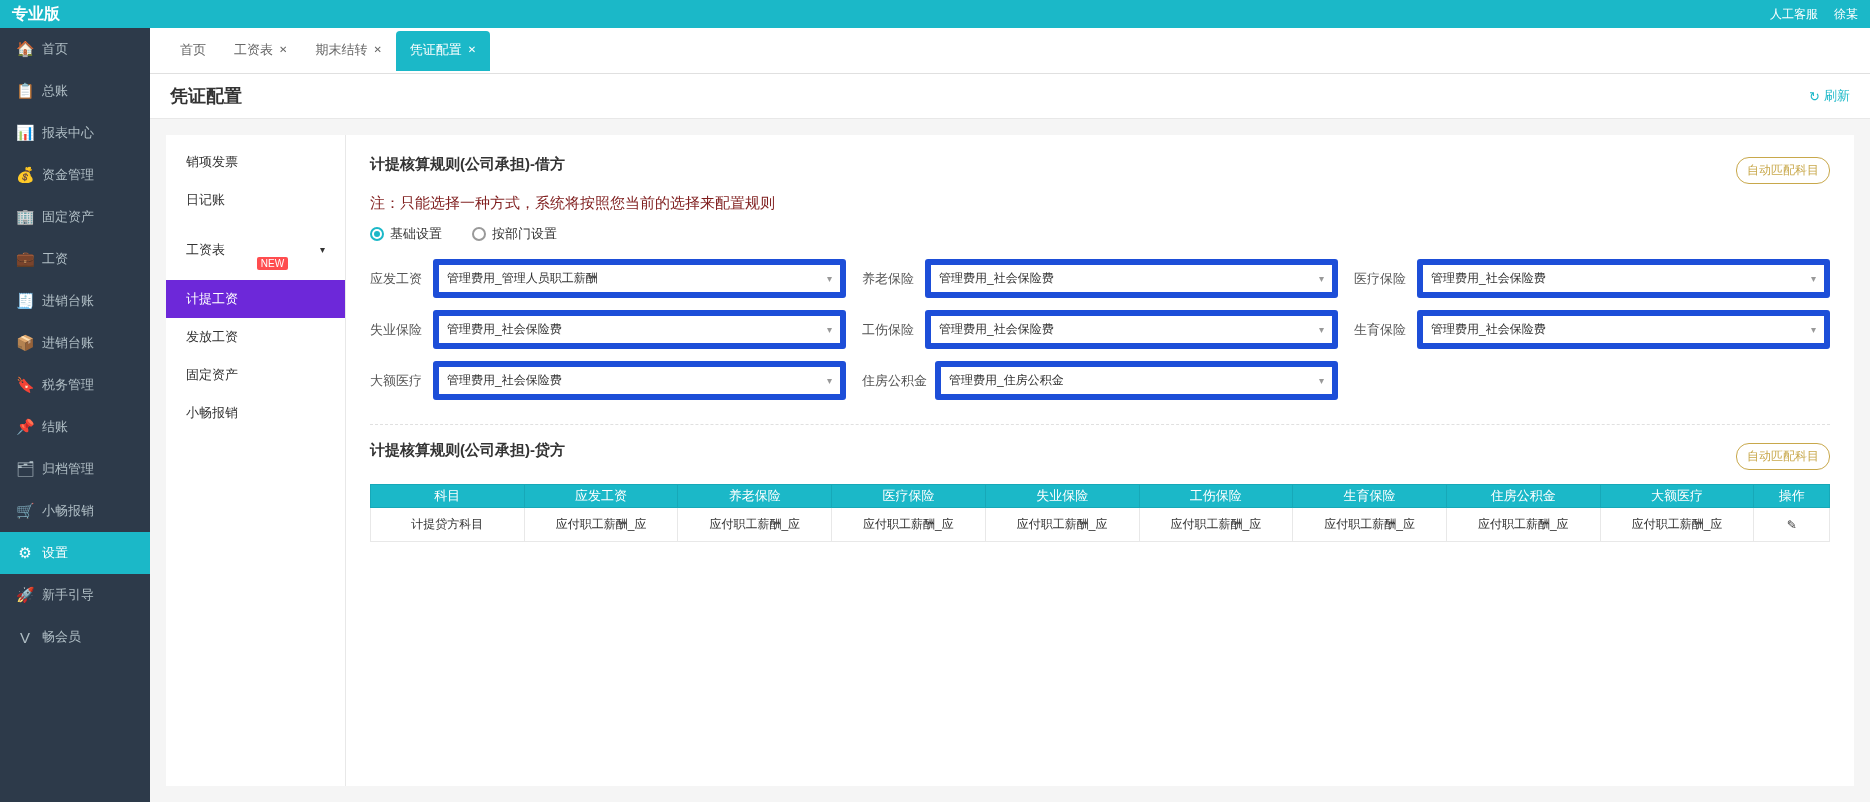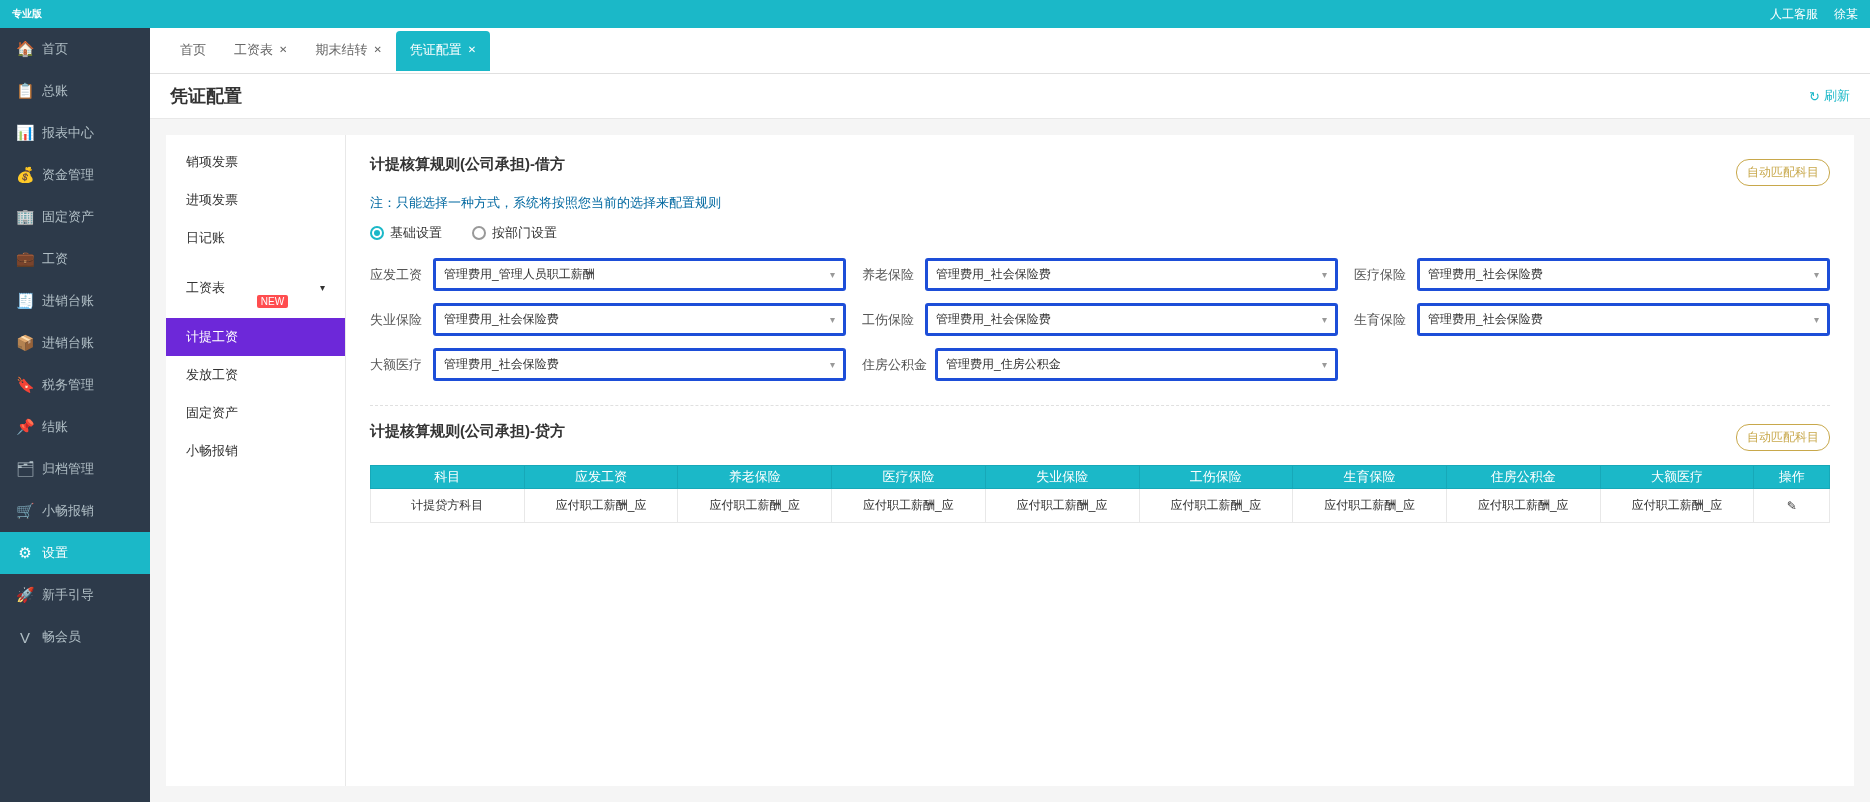--- a/index.html
+++ b/index.html
@@ -1,20 +1,20 @@
 <!DOCTYPE html>
 <html><head>
   <meta charset="utf-8">
   <style>
     * { box-sizing: border-box; margin: 0; padding: 0; }
     body { font-family: "Microsoft YaHei", "PingFang SC", sans-serif; font-size: 13px; background: #f5f5f5; display: flex; flex-direction: column; height: 100vh; overflow: hidden; }
 
     
     .top-bar { height: 28px; background: #1bb8c8; display: flex; align-items: center; padding: 0 12px; color: white; font-size: 12px; }
-    .top-bar-brand { font-weight: bold; font-size: 10px; }
+    .top-bar-brand { font-weight: bold; font-size: 16px; }
 
     
     .main-layout { display: flex; flex: 1; overflow: hidden; }
 
     
     .sidebar { width: 150px; background: #2d3a4a; display: flex; flex-direction: column; overflow-y: auto; flex-shrink: 0; }
     .sidebar-item { display: flex; align-items: center; gap: 8px; padding: 12px 16px; color: #b0bec5; cursor: pointer; font-size: 13px; transition: background 0.2s; }
     .sidebar-item.active { background: #1bb8c8; color: white; }
     .sidebar-item-icon { font-size: 15px; width: 18px; text-align: center; }
     .sidebar-item-label { flex: 1; }
@@ -42,35 +42,35 @@
     .left-nav-item.active { background: #6d28d9; color: white; }
     .left-nav-item .new-badge { background: #ff4d4f; color: white; font-size: 10px; padding: 1px 4px; border-radius: 2px; margin-top: 28px; }
     .left-nav-item .arrow { font-size: 10px; }
 
     
     .right-panel { flex: 1; background: white; padding: 20px 24px; overflow-y: auto; }
 
     
     .section { margin-bottom: 24px; }
     .section-title { font-size: 15px; font-weight: bold; color: #333; margin-bottom: 12px; }
-    .section-note { color: #0369a1; font-size: 13px; margin-bottom: 12px; }
+    .section-note { color: #7f1d1d; font-size: 15px; margin-bottom: 12px; }
     .auto-match-btn { float: right; border: 1px solid #c8a84b; color: #c8a84b; background: white; padding: 4px 10px; cursor: pointer; border-radius: 13px; font-size: 12px; }
 
     
     .radio-group { display: flex; gap: 30px; margin-bottom: 16px; align-items: center; }
     .radio-option { display: flex; align-items: center; gap: 6px; cursor: pointer; font-size: 13px; color: #333; }
     .radio-dot { width: 14px; height: 14px; border-radius: 50%; border: 2px solid #1bb8c8; display: flex; align-items: center; justify-content: center; }
     .radio-dot.checked::after { content: ''; width: 6px; height: 6px; border-radius: 50%; background: #1bb8c8; }
     .radio-dot.unchecked { border-color: #999; }
 
     
     .form-grid { display: grid; grid-template-columns: 1fr 1fr 1fr; gap: 12px 16px; }
     .form-row { display: flex; align-items: center; gap: 8px; }
     .form-label { color: #555; font-size: 13px; white-space: nowrap; min-width: 55px; }
-    .form-select { flex: 1; border: 3px solid #1d4ed8; border-radius: 3px; padding: 5px 8px; font-size: 12px; color: #333; background: white; cursor: pointer; display: flex; align-items: center; justify-content: space-between; }
+    .form-select { flex: 1; border: 6px solid #1d4ed8; border-radius: 3px; padding: 5px 8px; font-size: 12px; color: #333; background: white; cursor: pointer; display: flex; align-items: center; justify-content: space-between; }
     .form-select-text { overflow: hidden; text-overflow: ellipsis; white-space: nowrap; }
     .form-select-arrow { font-size: 10px; color: #999; flex-shrink: 0; }
 
     
     .section-divider { border: none; border-top: 1px dashed #e0e0e0; margin: 16px 0; }
 
     
     .data-table { width: 100%; border-collapse: collapse; }
     .data-table th { background: #1bb8c8; color: white; padding: 2px 10px; text-align: center; font-size: 13px; font-weight: normal; border: 1px solid #17a8b8; }
     .data-table td { padding: 8px 24px; text-align: center; font-size: 12px; border: 1px solid #e8e8e8; background: white; color: #333; overflow: hidden; text-overflow: ellipsis; white-space: nowrap; max-width: 120px; }
@@ -181,23 +181,20 @@
       </div>
     </div>
 
     <div class="main-content">
 
       <div class="left-nav">
         <div class="left-nav-item">
           <span>销项发票</span>
         </div>
         <div class="left-nav-item">
-          <span>进项发票</span>
-        </div>
-        <div class="left-nav-item">
           <span>日记账</span>
         </div>
         <div class="left-nav-item">
           <span>工资表</span>
           <span class="new-badge">NEW</span>
           <span class="arrow">▾</span>
         </div>
         <div class="left-nav-item active">
           <span>计提工资</span>
         </div>
@@ -208,21 +205,21 @@
           <span>固定资产</span>
         </div>
         <div class="left-nav-item">
           <span>小畅报销</span>
         </div>
       </div>
 
       <div class="right-panel">
 
         <div class="section">
-          <div style="display:flex; align-items:flex-end; justify-content:space-between; margin-bottom:8px;">
+          <div style="display:flex; align-items:center; justify-content:space-between; margin-bottom:8px;">
             <span class="section-title">计提核算规则(公司承担)-借方</span>
             <button class="auto-match-btn">自动匹配科目</button>
           </div>
           <div class="section-note">注：只能选择一种方式，系统将按照您当前的选择来配置规则</div>
 
           <div class="radio-group">
             <label class="radio-option">
               <div class="radio-dot checked"></div>
               <span>基础设置</span>
             </label>

